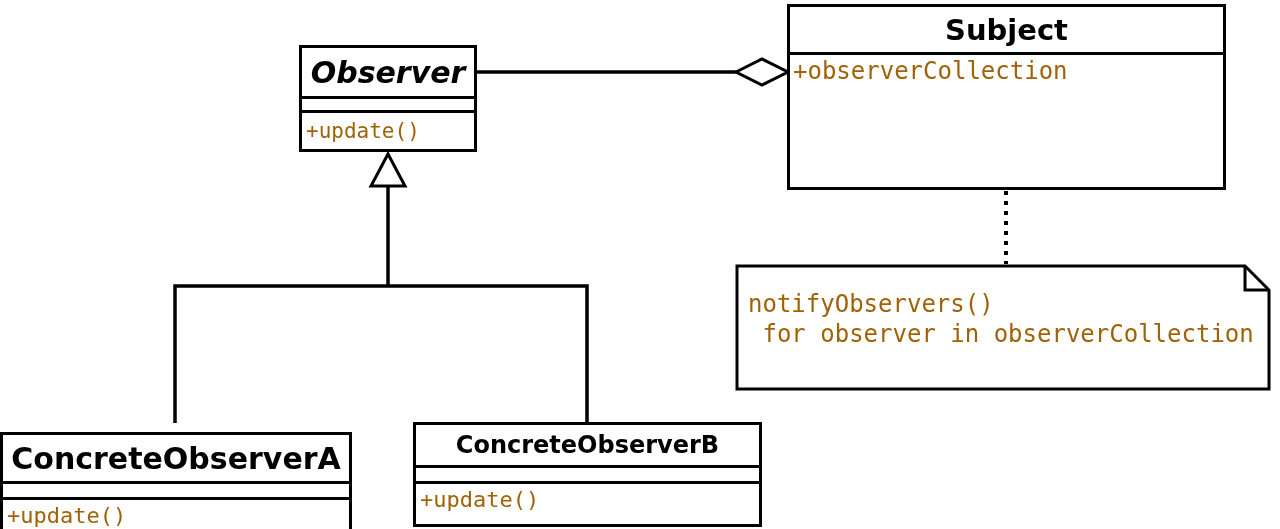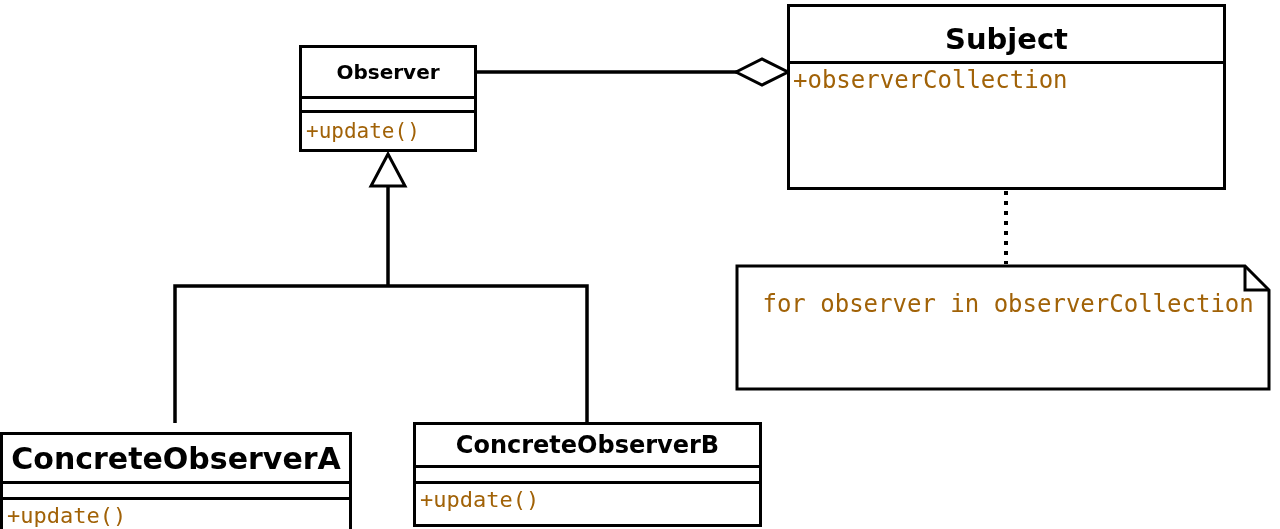--- a/index.html
+++ b/index.html
@@ -65,29 +65,29 @@
     <line x1="388" y1="186" x2="388" y2="286" stroke="#000000" stroke-width="3.5"></line>
     <polygon points="388,154 371,186 405,186" fill="#ffffff" stroke="#000000" stroke-width="3"></polygon>
 
     <line x1="1006" y1="191" x2="1006" y2="264" stroke="#000000" stroke-width="4" stroke-dasharray="4 6"></line>
 
     <polygon points="737,266 1245,266 1269,290 1269,389 737,389" fill="#ffffff" stroke="#000000" stroke-width="3"></polygon>
     <polyline points="1245,266 1245,290 1269,290" fill="none" stroke="#000000" stroke-width="3"></polyline>
   </svg>
 
   <div class="uml-class" style="left:299px;top:45px;width:178px;height:107px;">
-    <div class="uml-title" style="height:48px;font-size:20px;">Observer</div>
+    <div class="uml-title" style="height:48px;font-size:30px;font-style:italic;">Observer</div>
     <div class="compartment" style="height:14px;"></div>
     <div class="compartment" style="flex:1;padding:2px 0 0 4px;">
       <div class="mono" style="font-size:21px;line-height:32px;">+update()</div>
     </div>
   </div>
 
   <div class="uml-class" style="left:787px;top:4px;width:439px;height:186px;">
-    <div class="uml-title" style="height:45px;font-size:29px;margin-top:9px;">Subject</div>
+    <div class="uml-title" style="height:45px;font-size:29px;">Subject</div>
     <div class="compartment" style="height:36px;padding-left:3px;">
       <div class="mono" style="font-size:24px;line-height:33px;">+observerCollection</div>
     </div>
   </div>
 
   <div class="uml-class" style="left:0px;top:432px;width:352px;height:104px;">
     <div class="uml-title" style="height:46px;font-size:30px;">ConcreteObserverA</div>
     <div class="compartment" style="height:16px;"></div>
     <div class="compartment" style="flex:1;padding:1px 0 0 4px;">
       <div class="mono" style="font-size:22px;line-height:30px;">+update()</div>
@@ -96,16 +96,17 @@
 
   <div class="uml-class" style="left:413px;top:422px;width:349px;height:105px;">
     <div class="uml-title" style="height:40px;font-size:24px;">ConcreteObserverB</div>
     <div class="compartment" style="height:16px;"></div>
     <div class="compartment" style="flex:1;padding:1px 0 0 4px;">
       <div class="mono" style="font-size:22px;line-height:30px;">+update()</div>
     </div>
   </div>
 
   <div id="note-text">
+    <div class="mono">notifyObservers()</div>
     <div class="mono"> for observer in observerCollection</div>
   </div>
 
 </div>
 
 </body></html>

